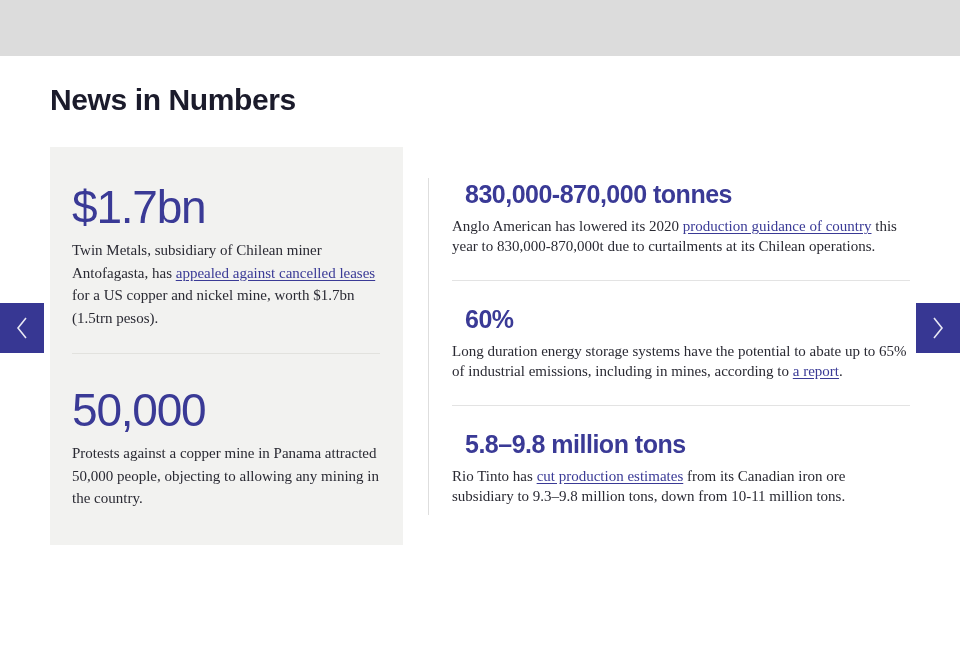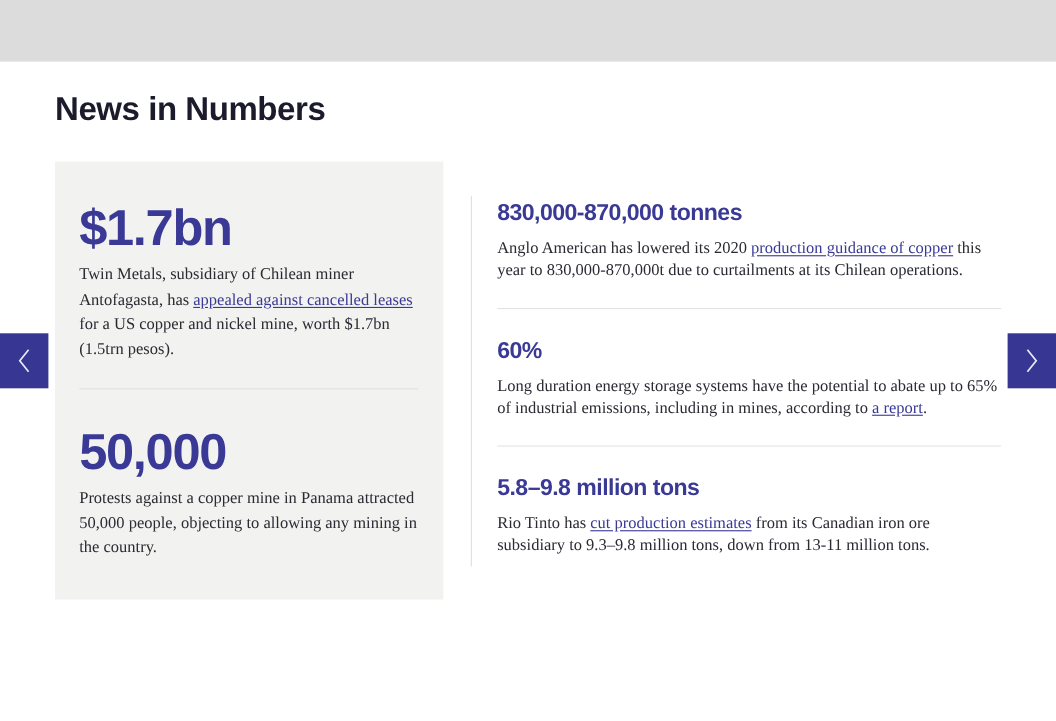--- a/index.html
+++ b/index.html
@@ -46,21 +46,21 @@
     top: 147px;
     width: 353px;
     height: 398px;
     background: #f2f2f0;
     box-sizing: border-box;
     padding: 34px 23px 0 22px;
   }
 
   .stat-number-lg {
     font-family: "Liberation Sans", sans-serif;
-    font-weight: bold;
+    font-weight: normal;
     font-size: 46px;
     line-height: 52px;
     color: #3a3a96;
     letter-spacing: -1.2px;
     margin: 0 0 6px 0;
   }
 
   .stat-body {
     font-family: "Liberation Serif", serif;
     font-size: 15px;
@@ -90,25 +90,25 @@
   .right-col {
     position: absolute;
     left: 452px;
     top: 178px;
     width: 458px;
   }
 
   .stat-number-sm {
     font-family: "Liberation Sans", sans-serif;
     font-weight: bold;
-    font-size: 21px;
+    font-size: 25px;
     line-height: 32px;
     color: #3a3a96;
     letter-spacing: -0.5px;
-    margin: 0 0 6px 0;
+    margin: 0 0 6px 13px;
   }
 
   .right-body {
     font-family: "Liberation Serif", serif;
     font-size: 15px;
     line-height: 20px;
     color: #2a2a33;
     margin: 0;
   }
 
@@ -164,35 +164,35 @@
   </div>
 
 </div>
 
 <div class="column-rule"></div>
 
 <div class="right-col">
 
   <div>
     <div class="stat-number-sm">830,000-870,000 tonnes</div>
-    <p class="right-body"><span>Anglo American has lowered its 2020 </span><a class="inline-link" href="#">production guidance of copper</a><span> this year to 830,000-870,000t due to curtailments at its Chilean operations.</span></p>
+    <p class="right-body"><span>Anglo American has lowered its 2020 </span><a class="inline-link" href="#">production guidance of country</a><span> this year to 830,000-870,000t due to curtailments at its Chilean operations.</span></p>
   </div>
 
   <hr class="row-divider">
 
   <div>
     <div class="stat-number-sm">60%</div>
     <p class="right-body"><span>Long duration energy storage systems have the potential to abate up to 65% of industrial emissions, including in mines, according to </span><a class="inline-link" href="#">a report</a><span>.</span></p>
   </div>
 
   <hr class="row-divider">
 
   <div>
     <div class="stat-number-sm">5.8–9.8 million tons</div>
-    <p class="right-body"><span>Rio Tinto has </span><a class="inline-link" href="#">cut production estimates</a><span> from its Canadian iron ore subsidiary to 9.3–9.8 million tons, down from 13-11 million tons.</span></p>
+    <p class="right-body"><span>Rio Tinto has </span><a class="inline-link" href="#">cut production estimates</a><span> from its Canadian iron ore subsidiary to 9.3–9.8 million tons, down from 10-11 million tons.</span></p>
   </div>
 
 </div>
 
 <div class="nav-arrow prev">
   <span>
     <svg width="14" height="24" viewBox="0 0 14 24" fill="none" xmlns="http://www.w3.org/2000/svg">
       <path d="M11 2 L3 12 L11 22" stroke="#e8e8f4" stroke-width="1.6" fill="none"></path>
     </svg>
   </span>

